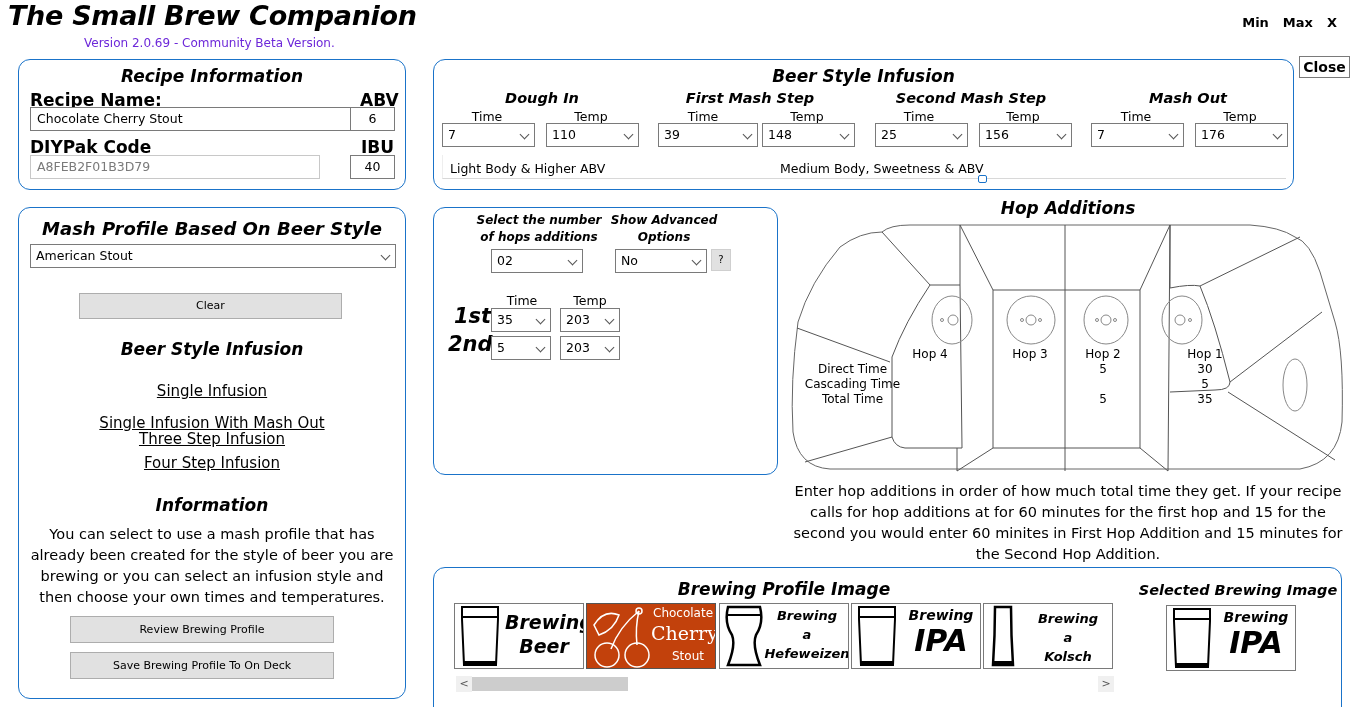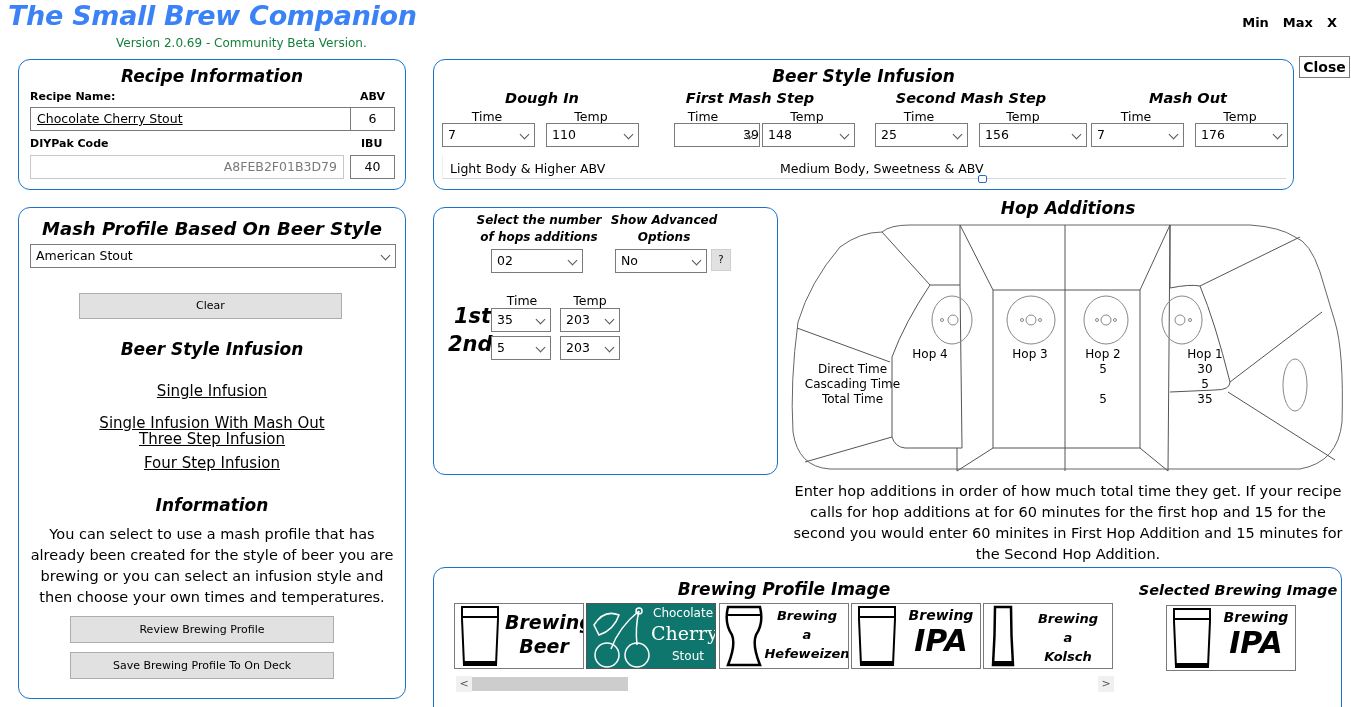--- a/index.html
+++ b/index.html
@@ -1,32 +1,32 @@
 <!DOCTYPE html>
 <html><head>
 <meta charset="utf-8">
 <style>
   * { box-sizing: border-box; margin: 0; padding: 0; }
   html, body { width: 1351px; height: 707px; background: #ffffff; overflow: hidden; }
   body { position: relative; font-family: "DejaVu Sans", "Liberation Sans", sans-serif; color: #000; }
 
-  .app-title { position: absolute; left: 8px; top: 0px; font-family: "DejaVu Sans", sans-serif; font-weight: bold; font-style: italic; font-size: 27px; color: #3b82f6; letter-spacing: -0.3px; }
-  .app-version { position: absolute; left: 84px; top: 36px; font-size: 12px; color: #15803d; margin-left: 32px; }
+  .app-title { position: absolute; left: 8px; top: 0px; font-family: "DejaVu Sans", sans-serif; font-weight: bold; font-style: italic; font-size: 27px; color: #000000; letter-spacing: -0.3px; }
+  .app-version { position: absolute; left: 84px; top: 36px; font-size: 12px; color: #6d28d9; }
 
   .win-controls { position: absolute; right: 14px; top: 15px; display: flex; gap: 14px; font-weight: bold; font-size: 13px; }
   .win-controls span { cursor: pointer; }
   .close-btn { position: absolute; left: 1299px; top: 56px; width: 51px; height: 22px; border: 1px solid #7a7a7a; background: #fff; font-weight: bold; font-size: 14px; text-align: center; line-height: 20px; cursor: pointer; }
 
   .panel { position: absolute; border: 1px solid #1a73c9; border-radius: 12px; background: #fff; }
   .panel-title { font-style: italic; font-weight: bold; font-size: 17px; text-align: center; }
 
   
   #recipe { left: 18px; top: 59px; width: 388px; height: 131px; }
   #recipe .panel-title { position: absolute; top: 6px; left: 0; right: 0; }
-  .lbl-b { position: absolute; font-weight: bold; font-size: 11px; }
+  .lbl-b { position: absolute; font-weight: bold; font-size: 17px; }
   .textbox { position: absolute; border: 1px solid #7a7a7a; background: #fff; font-size: 12.5px; padding: 3px 6px; height: 24px; line-height: 16px; }
   .textbox.ro { border-color: #c8c8c8; color: #7a7a7a; }
   .numbox { position: absolute; border: 1px solid #7a7a7a; background: #fff; font-size: 12.5px; text-align: center; height: 24px; line-height: 22px; }
 
   .select { position: absolute; border: 1px solid #7a7a7a; background: #fff; font-size: 12.5px; height: 24px; line-height: 22px; padding-left: 5px; cursor: pointer; }
   .select .chev { position: absolute; right: 6px; top: 7px; width: 7px; height: 7px; border-right: 1px solid #555; border-bottom: 1px solid #555; transform: rotate(45deg); }
 
   
   #infusion { left: 433px; top: 59px; width: 861px; height: 131px; }
   #infusion .panel-title { position: absolute; top: 6px; left: 0; right: 0; }
@@ -54,46 +54,46 @@
   .hop-add-title { position: absolute; left: 785px; top: 198px; width: 566px; text-align: center; font-style: italic; font-weight: bold; font-size: 17px; }
   .diagram { position: absolute; left: 790px; top: 222px; width: 556px; height: 252px; }
   .diag-text { position: absolute; font-size: 12px; text-align: center; line-height: 15px; }
   .hop-note { position: absolute; left: 790px; top: 481px; width: 556px; text-align: center; font-size: 14.5px; line-height: 21px; }
 
   
   #brewimg { left: 433px; top: 567px; width: 909px; height: 153px; }
   #brewimg .panel-title.main { position: absolute; top: 11px; left: 0; width: 700px; font-size: 17px; }
   #brewimg .panel-title.sel { position: absolute; top: 14px; left: 700px; width: 208px; font-size: 14.5px; }
   .tile { position: absolute; top: 35px; width: 130px; height: 66px; border: 1px solid #7a7a7a; background: #fff; cursor: pointer; overflow: hidden; }
-  .tile.dark { background: #0f766e; border-color: #555; }
+  .tile.dark { background: #c2410c; border-color: #555; }
   .tile-text { position: absolute; font-style: italic; font-weight: bold; text-align: center; line-height: 1.05; }
   .hscroll { position: absolute; left: 22px; top: 108px; width: 658px; height: 16px; }
   .hscroll .arrow { position: absolute; top: 0; width: 16px; height: 16px; font-size: 11px; text-align: center; line-height: 16px; color: #555; cursor: pointer; background: #f0f0f0; }
   .hscroll .thumb { position: absolute; left: 16px; top: 1px; width: 156px; height: 14px; background: #cdcdcd; cursor: pointer; }
 </style>
 </head>
 <body>
 
 <div class="app-title">The Small Brew Companion</div>
 <div class="app-version">Version 2.0.69 - Community Beta Version.</div>
 <div class="win-controls">
   <span>Min</span>
   <span>Max</span>
   <span>X</span>
 </div>
 <div class="close-btn">Close</div>
 
 <div class="panel" id="recipe">
   <div class="panel-title">Recipe Information</div>
   <div class="lbl-b" style="left:11px; top:30px;">Recipe Name:</div>
-  <div class="textbox" style="left:11px; top:47px; width:324px;text-decoration:underline;">Chocolate Cherry Stout</div>
+  <div class="textbox" style="left:11px; top:47px; width:324px;">Chocolate Cherry Stout</div>
   <div class="lbl-b" style="left:341px; top:30px;">ABV</div>
   <div class="numbox" style="left:331px; top:47px; width:45px;">6</div>
   <div class="lbl-b" style="left:11px; top:77px;">DIYPak Code</div>
-  <div class="textbox ro" style="left:11px; top:95px; width:314px;text-align:right;">A8FEB2F01B3D79</div>
+  <div class="textbox ro" style="left:11px; top:95px; width:290px;">A8FEB2F01B3D79</div>
   <div class="lbl-b" style="left:342px; top:77px;">IBU</div>
   <div class="numbox" style="left:331px; top:95px; width:45px;">40</div>
 </div>
 
 <div class="panel" id="infusion">
   <div class="panel-title">Beer Style Infusion</div>
 
   <div class="step-title" style="left:8px; top:30px; width:200px;">Dough In</div>
   <div class="small-lbl" style="left:8px; top:49px; width:90px;">Time</div>
   <div class="small-lbl" style="left:112px; top:49px; width:90px;">Temp</div>
@@ -102,37 +102,37 @@
     <span class="chev"></span>
   </div>
   <div class="select" style="left:112px; top:63px; width:93px;">
     <span>110</span>
     <span class="chev"></span>
   </div>
 
   <div class="step-title" style="left:216px; top:30px; width:200px;">First Mash Step</div>
   <div class="small-lbl" style="left:224px; top:49px; width:90px;">Time</div>
   <div class="small-lbl" style="left:328px; top:49px; width:90px;">Temp</div>
-  <div class="select" style="left:240px; top:63px; width:86px;text-align:right;">
+  <div class="select" style="left:224px; top:63px; width:100px;">
     <span>39</span>
     <span class="chev"></span>
   </div>
   <div class="select" style="left:328px; top:63px; width:93px;">
     <span>148</span>
     <span class="chev"></span>
   </div>
 
   <div class="step-title" style="left:437px; top:30px; width:200px;">Second Mash Step</div>
   <div class="small-lbl" style="left:440px; top:49px; width:90px;">Time</div>
   <div class="small-lbl" style="left:544px; top:49px; width:90px;">Temp</div>
   <div class="select" style="left:441px; top:63px; width:93px;">
     <span>25</span>
     <span class="chev"></span>
   </div>
-  <div class="select" style="left:545px; top:63px; width:108px;">
+  <div class="select" style="left:545px; top:63px; width:93px;">
     <span>156</span>
     <span class="chev"></span>
   </div>
 
   <div class="step-title" style="left:654px; top:30px; width:200px;">Mash Out</div>
   <div class="small-lbl" style="left:657px; top:49px; width:90px;">Time</div>
   <div class="small-lbl" style="left:761px; top:49px; width:90px;">Temp</div>
   <div class="select" style="left:657px; top:63px; width:93px;">
     <span>7</span>
     <span class="chev"></span>

